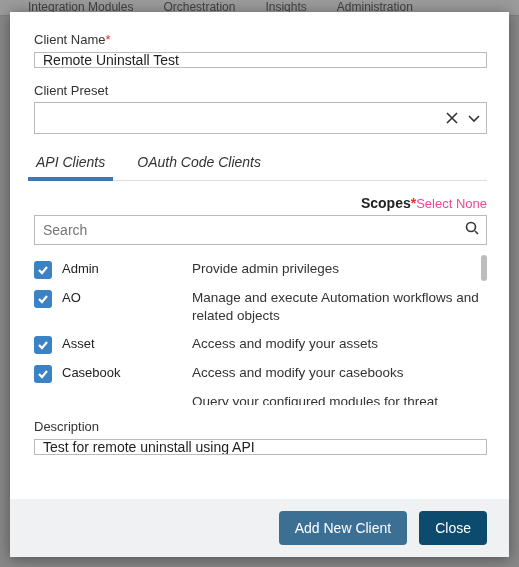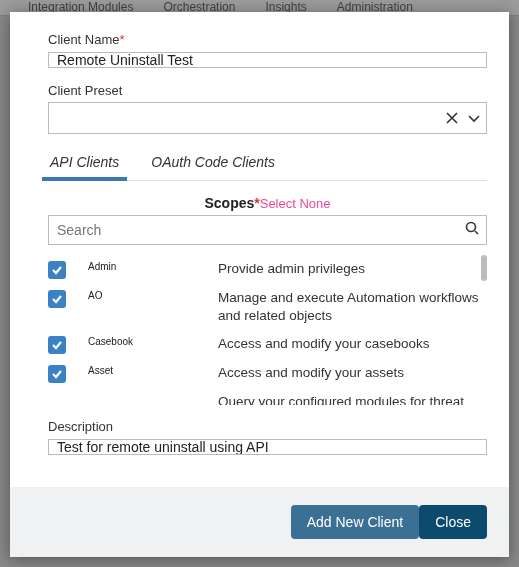--- a/index.html
+++ b/index.html
@@ -36,21 +36,21 @@
     top: 12px;
     left: 10px;
     right: 10px;
     bottom: 10px;
     background: #fff;
     box-shadow: 0 2px 14px rgba(0,0,0,0.4);
     display: flex;
     flex-direction: column;
   }
   .modal-body {
-    padding: 20px 22px 8px 38px;
+    padding: 20px 22px 8px 24px;
     flex: 1;
     overflow: hidden;
   }
   .field-label {
     font-size: 13px;
     color: #333;
     margin-bottom: 4px;
   }
   .req { color: #d33; }
   .text-input {
@@ -104,21 +104,21 @@
   }
   .tab.active::after {
     content: "";
     position: absolute;
     left: -6px; right: -6px; bottom: -1px;
     height: 4px;
     background: #3b78b5;
   }
   .scopes-header {
     display: flex;
-    justify-content: center;
+    justify-content: flex-end;
     align-items: baseline;
     margin-bottom: 4px;
   }
   .scopes-title {
     font-size: 14px;
     font-weight: 600;
     color: #222;
   }
   .select-none {
     font-size: 13px;
@@ -157,43 +157,43 @@
     background: #3b82c4;
     display: flex;
     align-items: center;
     justify-content: center;
     margin-top: 1px;
     cursor: pointer;
   }
   .scope-check svg { stroke: #fff; stroke-width: 2.2; fill:none; width:12px; height:12px; }
   .scope-name {
     flex: 0 0 120px;
-    font-size: 10px;
+    font-size: 13px;
     color: #222;
     padding-top: 1px;
-    margin-left: 12px;
   }
   .scope-desc {
     flex: 1;
     font-size: 13.5px;
     color: #333;
     line-height: 1.35;
   }
   .fake-scrollbar {
     position: absolute;
     right: 0; top: 0;
     width: 6px; height: 26px;
     background: #bdbdbd;
     border-radius: 3px;
   }
   .modal-footer {
     background: #f0f1f2;
-    padding: 18px 22px;
+    padding: 12px 22px;
     display: flex;
     justify-content: flex-end;
+    gap: 12px;
   }
   .btn {
     border: none;
     border-radius: 4px;
     padding: 9px 16px;
     font-size: 14px;
     color: #fff;
     cursor: pointer;
   }
   .btn-primary { background: #3b6f94; }
@@ -277,31 +277,31 @@
           </div>
         <div class="scope-name">AO</div>
         <div class="scope-desc">Manage and execute Automation workflows and related objects</div>
       </div>
       <div class="scope-row">
         <div class="scope-check">
             <svg viewBox="0 0 12 12">
               <path d="M2 6 L5 9 L10 3"></path>
             </svg>
           </div>
+        <div class="scope-name">Asset</div>
+        <div class="scope-desc">Access and modify your assets</div>
+      </div>
+      <div class="scope-row">
+        <div class="scope-check">
+            <svg viewBox="0 0 12 12">
+              <path d="M2 6 L5 9 L10 3"></path>
+            </svg>
+          </div>
         <div class="scope-name">Casebook</div>
         <div class="scope-desc">Access and modify your casebooks</div>
-      </div>
-      <div class="scope-row">
-        <div class="scope-check">
-            <svg viewBox="0 0 12 12">
-              <path d="M2 6 L5 9 L10 3"></path>
-            </svg>
-          </div>
-        <div class="scope-name">Asset</div>
-        <div class="scope-desc">Access and modify your assets</div>
       </div>
       <div class="scope-row">
         <div class="scope-check" style="visibility:hidden">
             <svg viewBox="0 0 12 12">
               <path d="M2 6 L5 9 L10 3"></path>
             </svg>
           </div>
         <div class="scope-name"></div>
         <div class="scope-desc">Query your configured modules for threat</div>
       </div>

